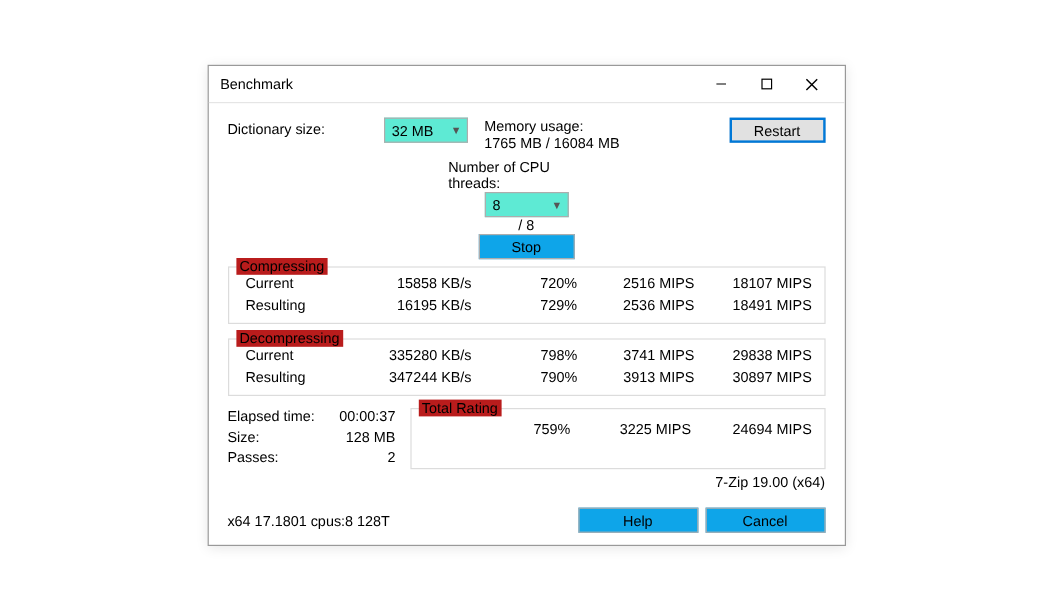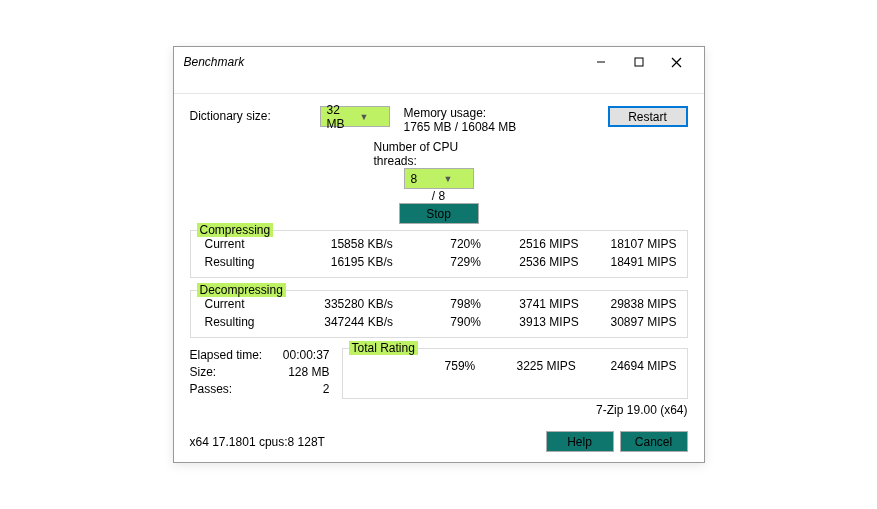--- a/index.html
+++ b/index.html
@@ -17,23 +17,22 @@
   .window {
     width: 530px;
     border: 1px solid #999;
     background: #fff;
     box-shadow: 0 2px 10px rgba(0,0,0,0.1);
   }
   .titlebar {
     display: flex;
     align-items: center;
     height: 30px;
-    padding: 0 8px 16px 10px;
+    padding: 0 8px 0 10px;
     border-bottom: 1px solid #e5e5e5;
-    font-style: italic;
   }
   .title {
     flex: 1;
     font-size: 12px;
   }
   .winbtn {
     width: 38px;
     height: 28px;
     display: flex;
     align-items: center;
@@ -47,58 +46,58 @@
     display: flex;
     align-items: flex-start;
     margin-bottom: 6px;
   }
   .label {
     font-size: 12px;
   }
   .select {
     height: 21px;
     border: 1px solid #adadad;
-    background: #bef264;
+    background: #5eead4;
     display: flex;
     align-items: center;
     justify-content: space-between;
-    padding: 0 20px 0 6px;
+    padding: 0 4px 0 6px;
     font-size: 12px;
     box-sizing: border-box;
   }
   .select .chev {
     font-size: 9px;
     color: #555;
     margin-left: 6px;
   }
   .btn {
     height: 21px;
     border: 1px solid #adadad;
-    background: #0f766e;
+    background: #0ea5e9;
     font-size: 12px;
     display: flex;
     align-items: center;
     justify-content: center;
     box-sizing: border-box;
   }
   .btn.primary {
     border: 2px solid #0078d7;
     background: #e1e1e1;
   }
   .group {
     border: 1px solid #dcdcdc;
     margin-top: 6px;
     padding: 4px 6px 6px 6px;
     position: relative;
   }
   .group-label {
     position: absolute;
     top: -8px;
     left: 6px;
-    background: #bef264;
+    background: #b91c1c;
     padding: 0 3px;
     font-size: 12px;
   }
   table.data {
     width: 100%;
     border-collapse: collapse;
     font-size: 12px;
   }
   table.data td, table.data th {
     padding: 2px 4px;
@@ -146,21 +145,21 @@
   .footer {
     display: flex;
     align-items: center;
     margin-top: 14px;
   }
   .footer .left {
     flex: 1;
     font-size: 12px;
   }
   .footer .btn {
-    width: 68px;
+    width: 100px;
     margin-left: 6px;
   }
   svg.icon { display:block; }
 </style>
 </head>
 <body>
 
 <div class="window">
   <div class="titlebar">
     <div class="title">Benchmark</div>

